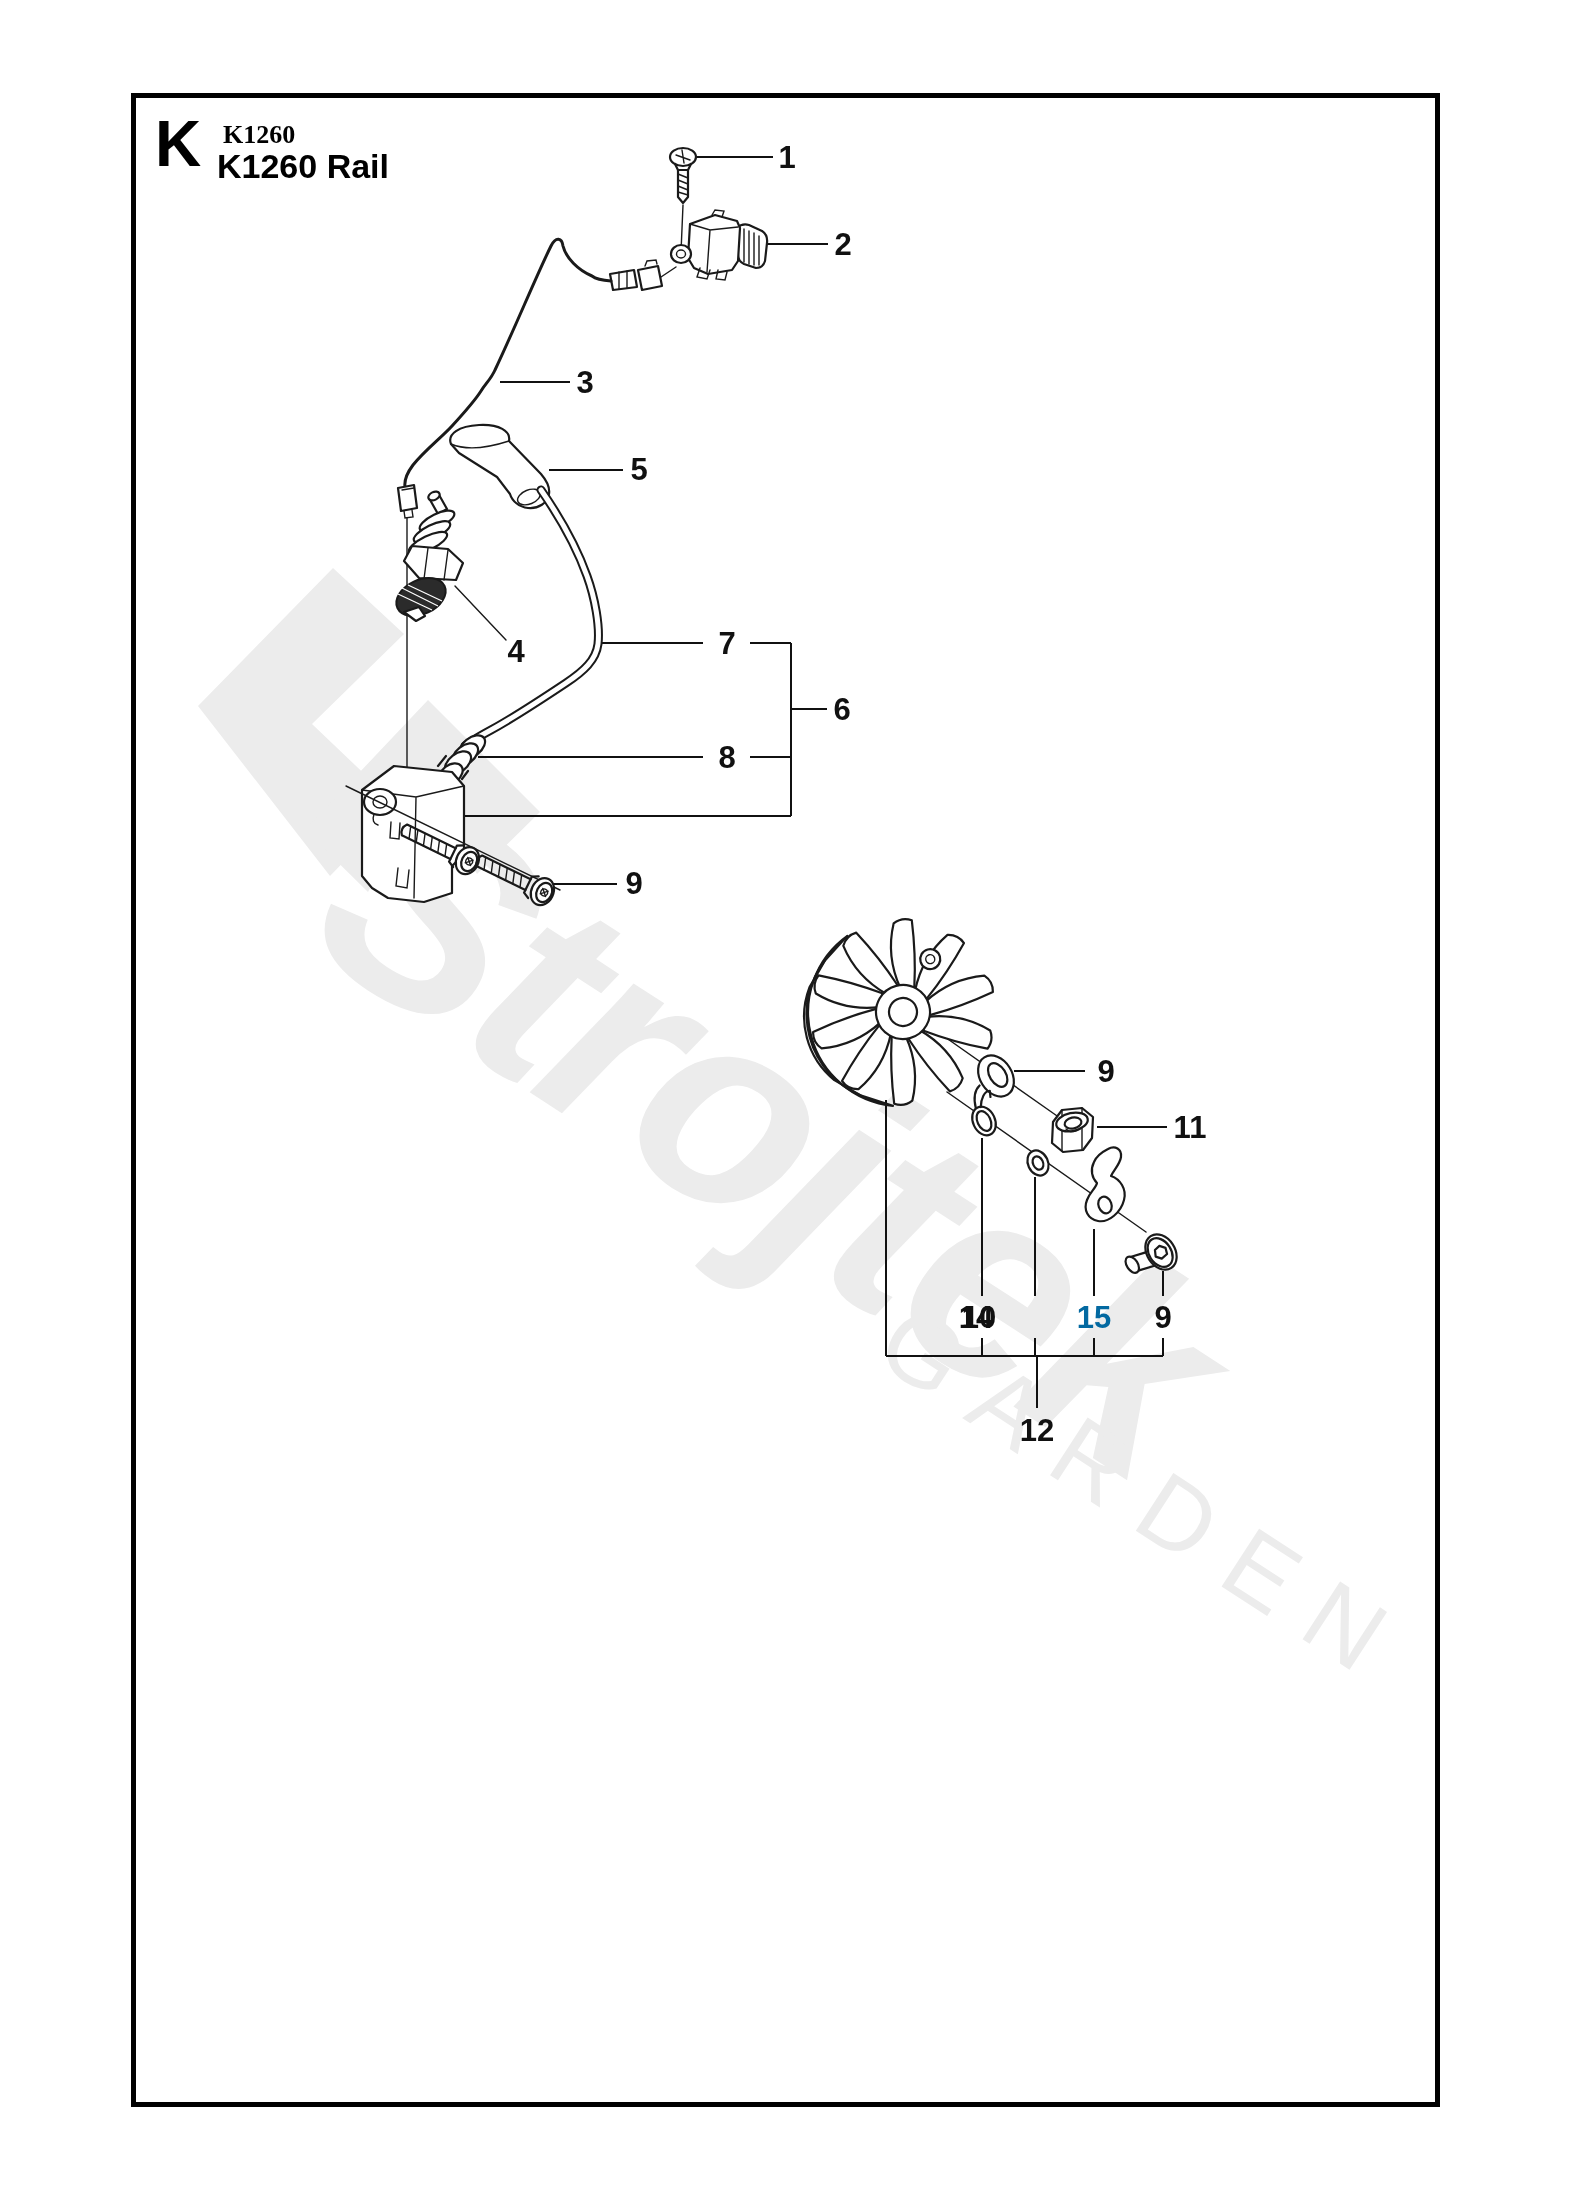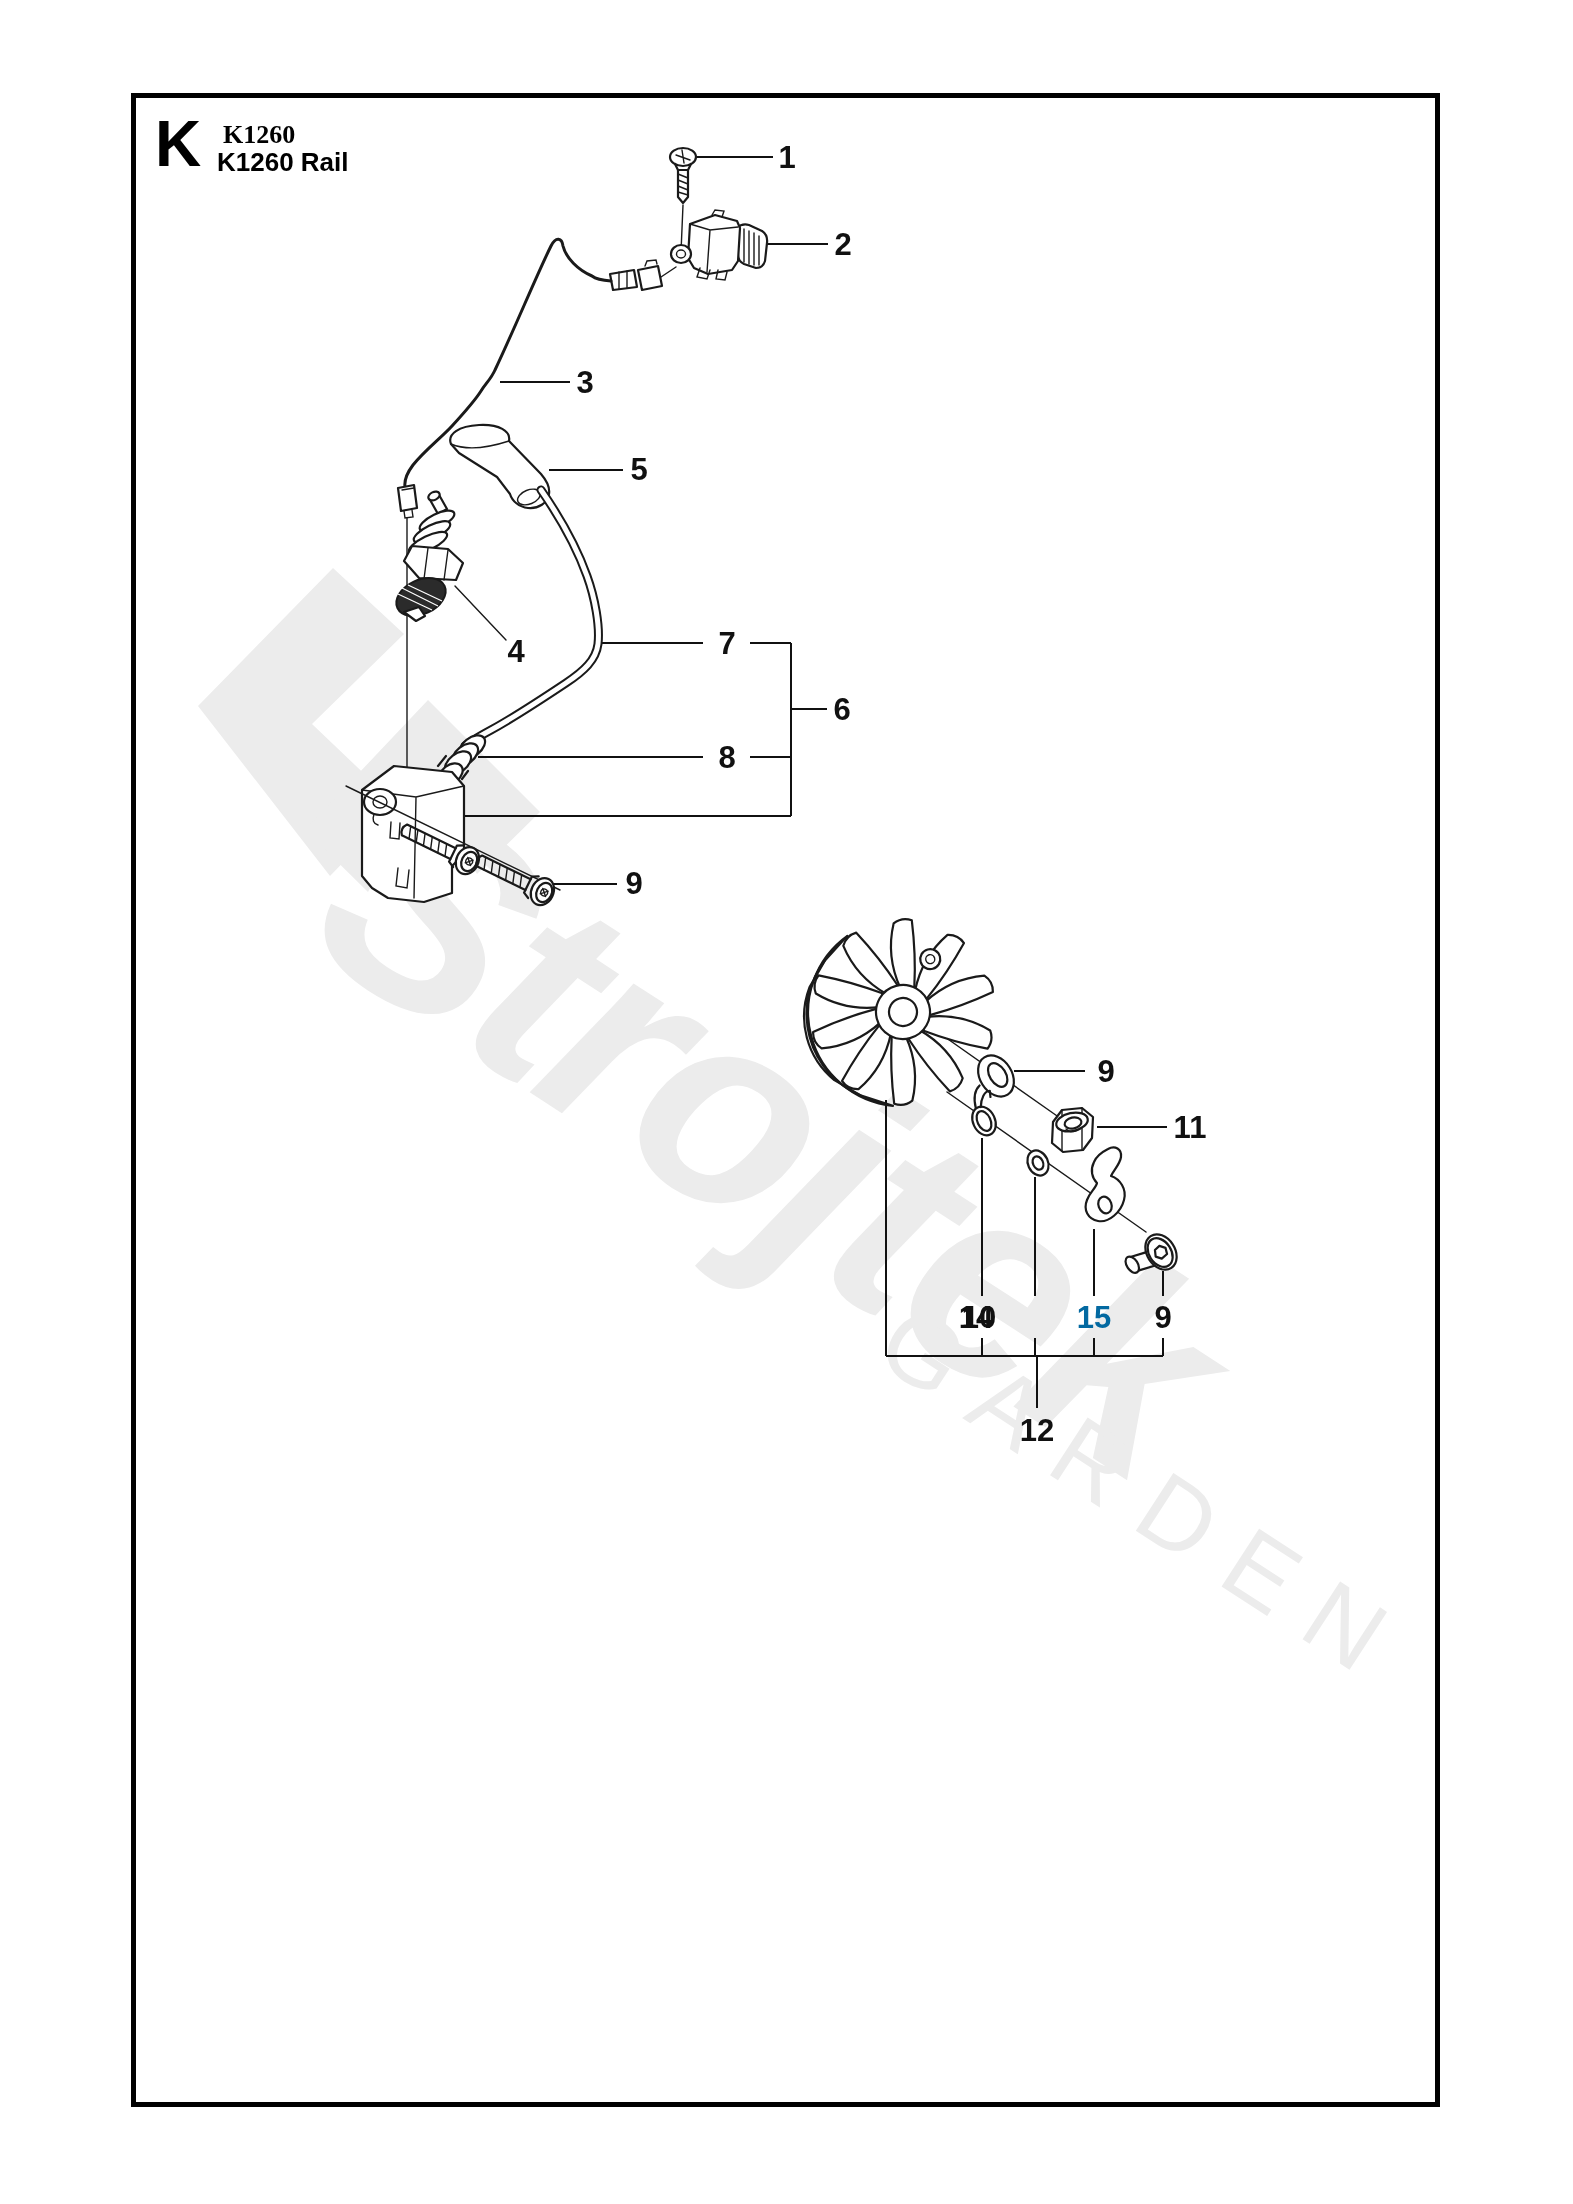--- a/index.html
+++ b/index.html
@@ -14,21 +14,21 @@
   .wm-text{
     position:absolute;color:#ececec;transform-origin:0 0;transform:rotate(33deg);
     line-height:1;white-space:nowrap;z-index:1;user-select:none;
   }
   .wm-brand{left:430px;top:745px;font-size:280px;font-style:italic;font-weight:700;letter-spacing:-6px;}
   .wm-sub{left:918px;top:1288px;font-size:100px;font-weight:400;letter-spacing:30px;}
   .art{position:absolute;left:0;top:0;z-index:3;}
   .hdr{position:absolute;color:#000;line-height:1;z-index:4;}
   .k-letter{left:155px;top:112px;font-size:64px;font-weight:700;}
   .k-title{left:223px;top:122px;font-size:26px;font-weight:700;font-family:Liberation Serif, serif;}
-  .k-sub{left:217px;top:149px;font-size:26px;font-weight:700;}
+  .k-sub{left:217px;top:149px;font-size:34px;font-weight:700;}
   .plabel{
     position:absolute;transform:translate(-50%,-50%);z-index:4;
     font-size:31px;font-weight:700;color:#111;line-height:1;
   }
   .plabel.muted{color:#0369a1;}
   
   .o{fill:#ffffff;stroke:#1a1a1a;stroke-width:2.2;stroke-linejoin:round;}
   .l{fill:none;stroke:#1a1a1a;stroke-width:2.2;stroke-linecap:round;stroke-linejoin:round;}
   .t{fill:none;stroke:#1a1a1a;stroke-width:1.4;stroke-linecap:round;}
   .ld{fill:none;stroke:#111111;stroke-width:2;}

